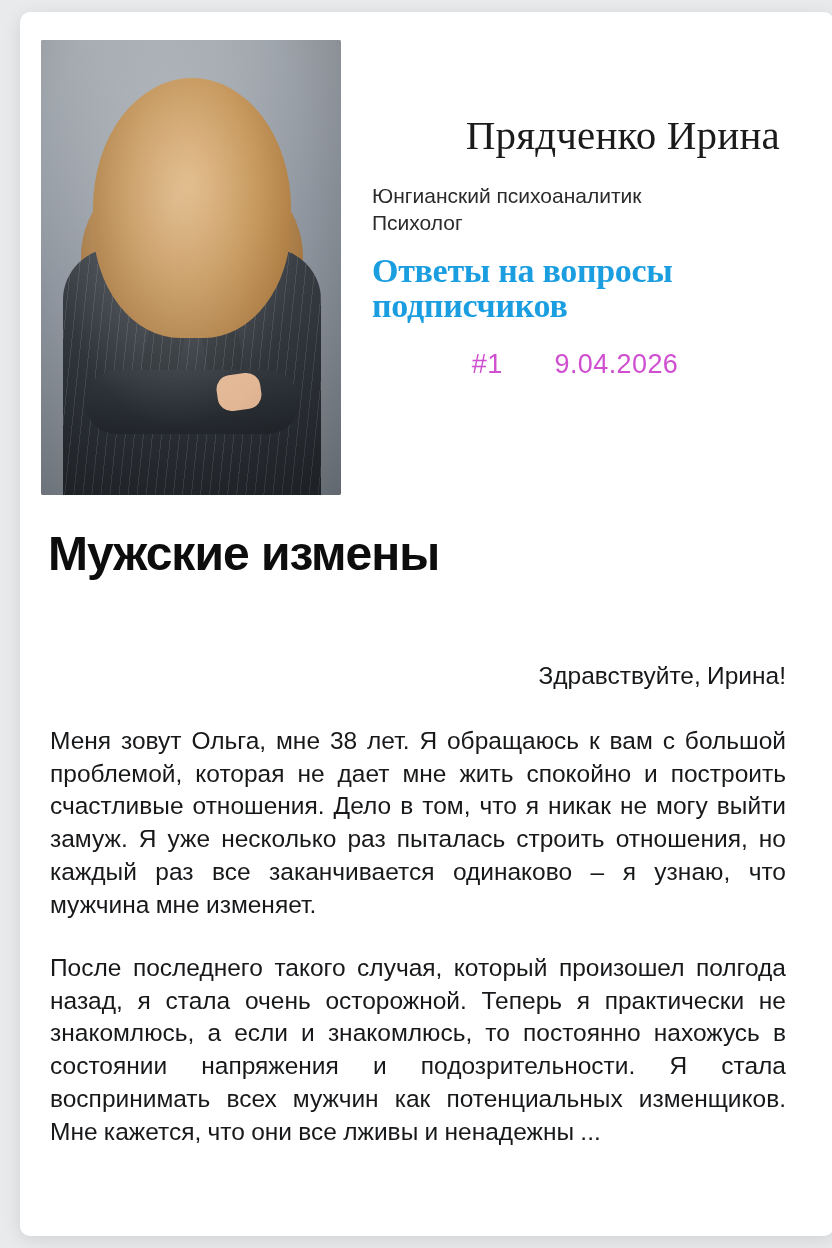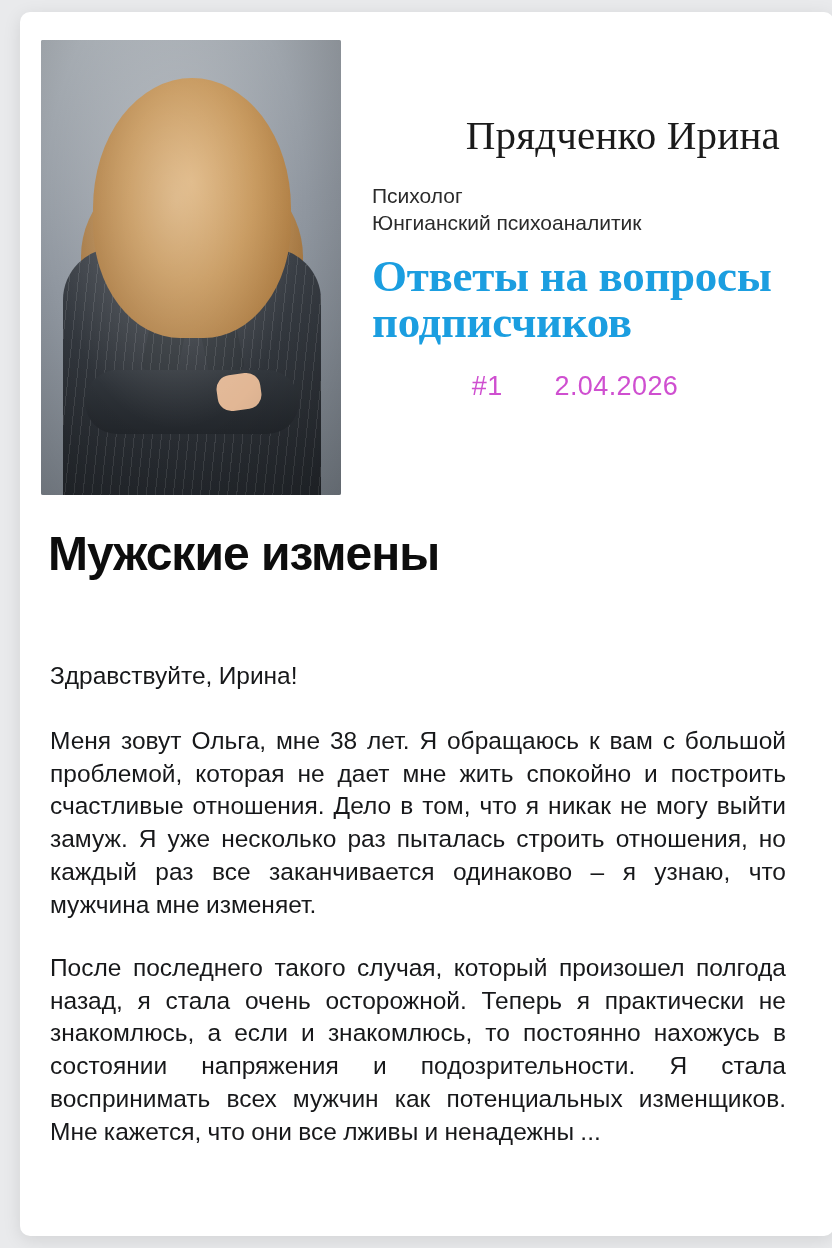--- a/index.html
+++ b/index.html
@@ -157,21 +157,21 @@
     margin: 26px 0 0 12px;
     color: #2b2b2b;
     font-size: 21px;
     line-height: 1.28;
   }
 
   .headline {
     margin: 16px 0 0 12px;
     font-family: "Liberation Serif", serif;
     font-weight: bold;
-    font-size: 45px;
+    font-size: 34px;
     line-height: 1.03;
     color: #1b9ee0;
     letter-spacing: -0.3px;
   }
 
   .meta {
     margin: 26px 0 0 0;
     text-align: center;
     color: #cf4fd0;
     font-size: 27px;
@@ -203,21 +203,21 @@
   .body p {
     margin: 0 0 30px 0;
     font-size: 24.5px;
     line-height: 1.34;
     color: #17181a;
     text-align: justify;
     text-justify: inter-character;
     word-spacing: -0.5px;
   }
   .body p.greet {
-    text-align: left;
+    text-align: right;
     margin-bottom: 32px;
   }
   .body p.last { margin-bottom: 4px; }
 </style>
 </head>
 <body>
 
 <div class="card">
 
   <div class="header">
@@ -235,29 +235,29 @@
       <div class="neck"></div>
       <div class="face"></div>
       <div class="hair"></div>
       <div class="vig"></div>
     </div>
 
     <div class="head-right">
       <div class="author-name">Прядченко Ирина</div>
 
       <div class="roles">
+        <div>Юнгианский психоаналитик</div>
         <div>Психолог</div>
-        <div>Юнгианский психоаналитик</div>
       </div>
 
       <div class="headline">Ответы на вопросы подписчиков</div>
 
       <div class="meta">
         <span class="issue">#1</span>
-        <span>2.04.2026</span>
+        <span>9.04.2026</span>
       </div>
     </div>
   </div>
 
   <div class="title">Мужские измены</div>
 
   <div class="body">
     <p class="greet">Здравствуйте, Ирина!</p>
     <p>Меня зовут Ольга, мне 38 лет. Я обращаюсь к вам с большой проблемой, которая не дает мне жить спокойно и построить счастливые отношения. Дело в том, что я никак не могу выйти замуж. Я уже несколько раз пыталась строить отношения, но каждый раз все заканчивается одинаково – я узнаю, что мужчина мне изменяет.</p>
     <p class="last">После последнего такого случая, который произошел полгода назад, я стала очень осторожной. Теперь я практически не знакомлюсь, а если и знакомлюсь, то постоянно нахожусь в состоянии напряжения и подозрительности. Я стала воспринимать всех мужчин как потенциальных изменщиков. Мне кажется, что они все лживы и ненадежны ...</p>

